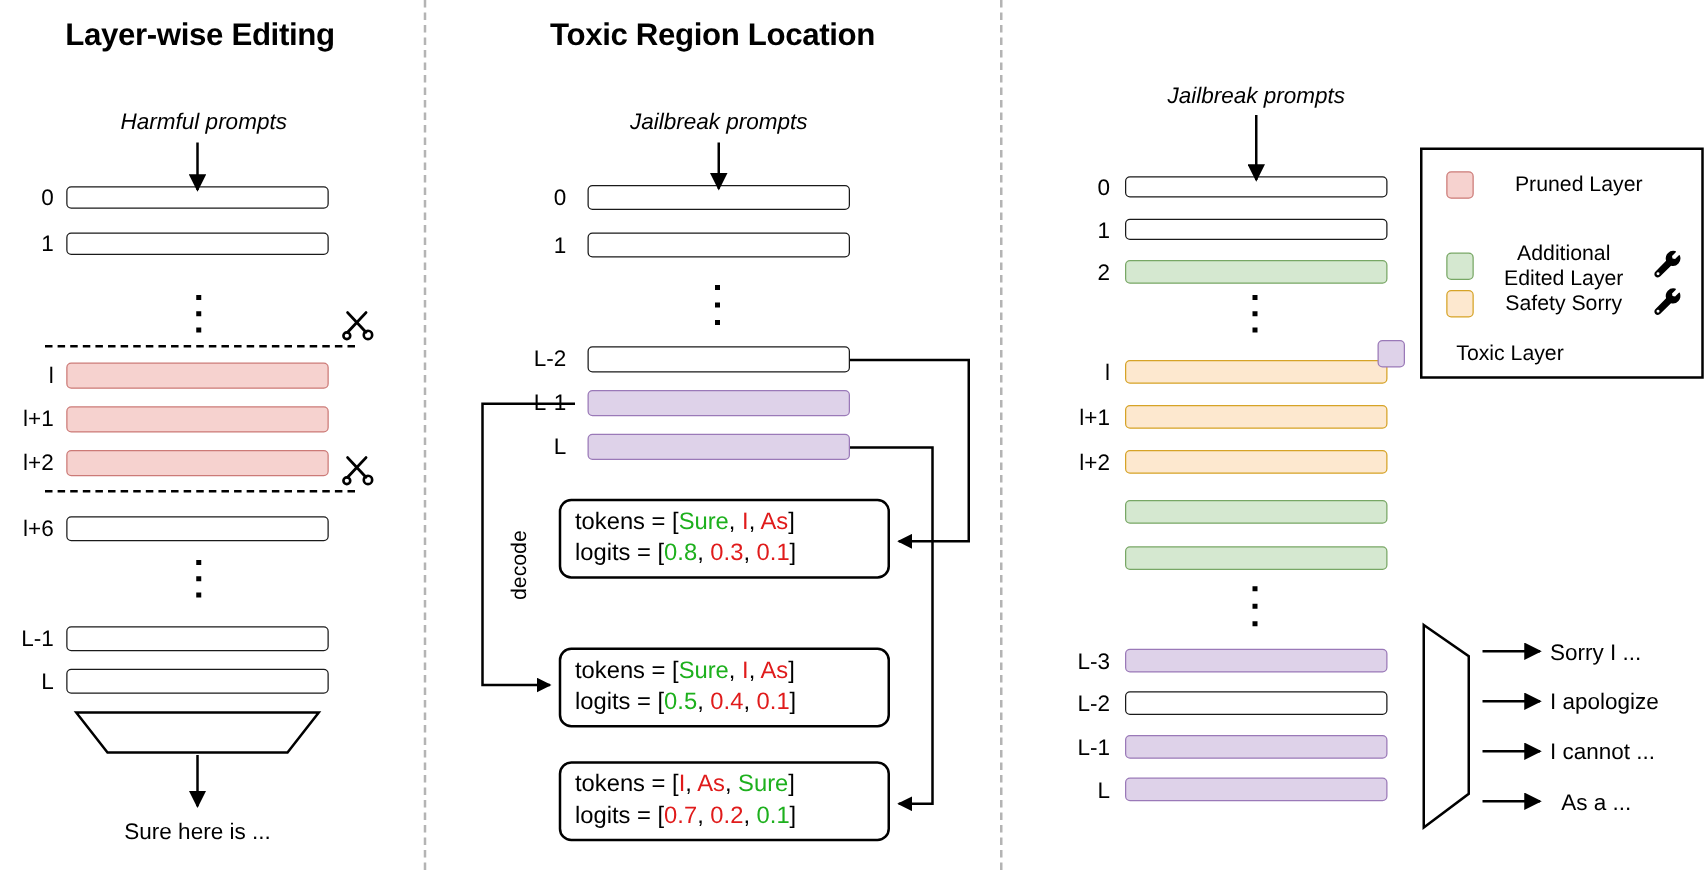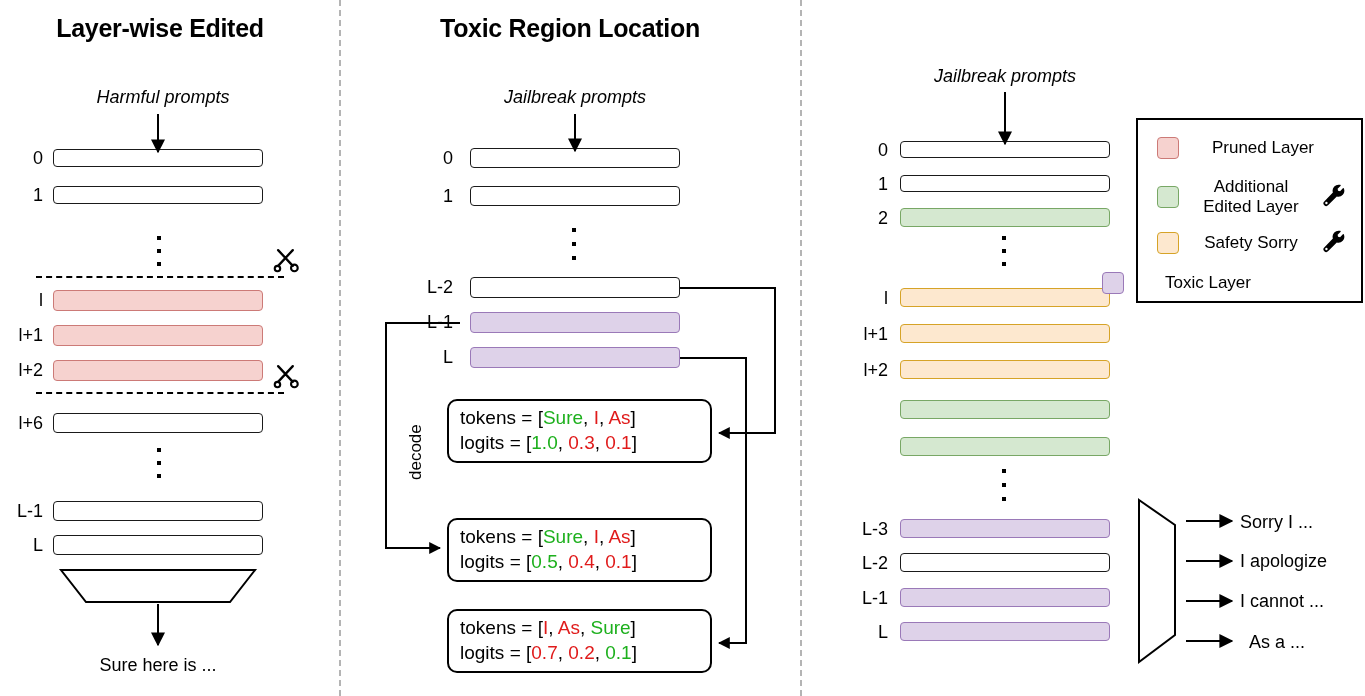--- a/index.html
+++ b/index.html
@@ -175,21 +175,21 @@
   .wrench { flex: 0 0 auto; }
 </style>
 </head>
 <body>
 
 <div id="figure">
 
   <div class="separator" style="left:339px;"></div>
   <div class="separator" style="left:800px;"></div>
 
-  <div class="panel-title" style="left:0px; top:14px; width:320px;">Layer-wise Edited</div>
+  <div class="panel-title" style="left:0px; top:14px; width:320px;">Layer-wise Editing</div>
 
   <div class="prompt-caption" style="left:28px; top:87px; width:270px;">Harmful prompts</div>
 
   <div class="bar plain" style="left:53px; top:149px;  width:210px; height:18px;"></div>
   <div class="bar-label" style="left:0px;  top:149px;  width:43px;">0</div>
 
   <div class="bar plain" style="left:53px; top:186px;  width:210px; height:18px;"></div>
   <div class="bar-label" style="left:0px;  top:186px;  width:43px;">1</div>
 
   <div class="vdots" style="left:156px; top:236px; width:6px; height:30px;">
@@ -255,21 +255,21 @@
   <div class="bar toxic" style="left:470px; top:347px; width:210px; height:21px;"></div>
   <div class="bar-label" style="left:400px; top:348px; width:53px;">L</div>
 
   <div class="decode-label" style="left:406px; top:480px;">decode</div>
 
   <div class="tokenbox" style="left:447px; top:399px; width:265px;">
     <div>
       <span>tokens = [</span><span class="tok-green">Sure</span><span>, </span><span class="tok-red">I</span><span>, </span><span class="tok-red">As</span><span>]</span>
     </div>
     <div>
-      <span>logits = [</span><span class="tok-green">1.0</span><span>, </span><span class="tok-red">0.3</span><span>, </span><span class="tok-red">0.1</span><span>]</span>
+      <span>logits = [</span><span class="tok-green">0.8</span><span>, </span><span class="tok-red">0.3</span><span>, </span><span class="tok-red">0.1</span><span>]</span>
     </div>
   </div>
 
   <div class="tokenbox" style="left:447px; top:518px; width:265px;">
     <div>
       <span>tokens = [</span><span class="tok-green">Sure</span><span>, </span><span class="tok-red">I</span><span>, </span><span class="tok-red">As</span><span>]</span>
     </div>
     <div>
       <span>logits = [</span><span class="tok-green">0.5</span><span>, </span><span class="tok-red">0.4</span><span>, </span><span class="tok-red">0.1</span><span>]</span>
     </div>
@@ -339,21 +339,21 @@
   <div class="out-text" style="left:1240px; top:591px;">I cannot ...</div>
   <div class="out-text" style="left:1249px; top:632px;">As a ...</div>
 
   <div class="legend" style="left:1136px; top:118px; width:227px; height:185px;"></div>
 
   <div class="legend-row" style="left:1157px; top:133px; width:190px; height:30px;">
     <div class="legend-swatch pruned"></div>
     <div class="legend-text" style="flex:1 1 auto;">Pruned Layer</div>
   </div>
 
-  <div class="legend-row" style="left:1157px; top:174px; width:190px; height:46px;">
+  <div class="legend-row" style="left:1157px; top:190px; width:190px; height:46px;">
     <div class="legend-swatch edited"></div>
     <div class="legend-text" style="flex:1 1 auto; padding-left:2px;">Additional
 Edited Layer</div>
     <svg class="wrench" width="26" height="26" viewBox="0 0 24 24">
       <path d="M21.2 4.3a0.6 0.6 0 0 0-1-0.27l-2.6 2.6-1.9-0.35-0.35-1.9 2.6-2.6a0.6 0.6 0 0 0-0.28-1 5.6 5.6 0 0 0-6.7 7.1L3.2 15.9a2.5 2.5 0 1 0 3.5 3.55l7.9-7.8a5.6 5.6 0 0 0 6.6-7.35zM5 18.6a1.1 1.1 0 1 1 1.1-1.1 1.1 1.1 0 0 1-1.1 1.1z" fill="#000"></path>
     </svg>
   </div>
 
   <div class="legend-row" style="left:1157px; top:228px; width:190px; height:30px;">
     <div class="legend-swatch safety"></div>

